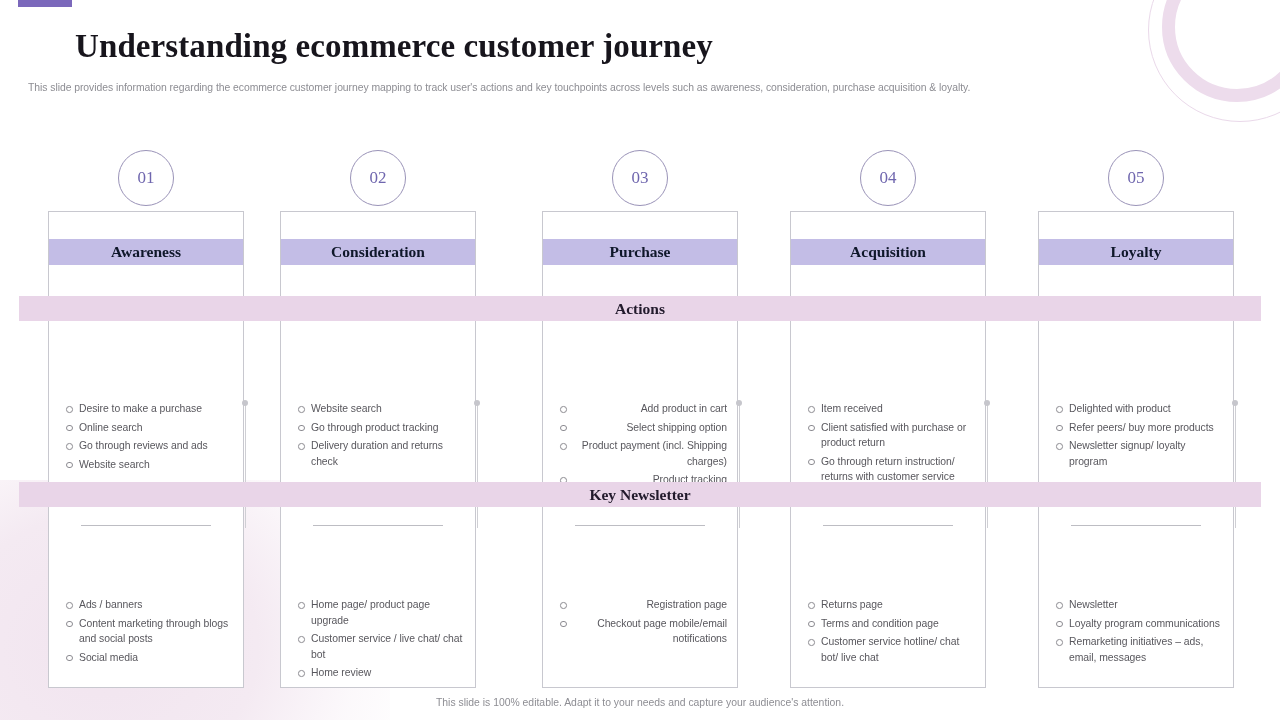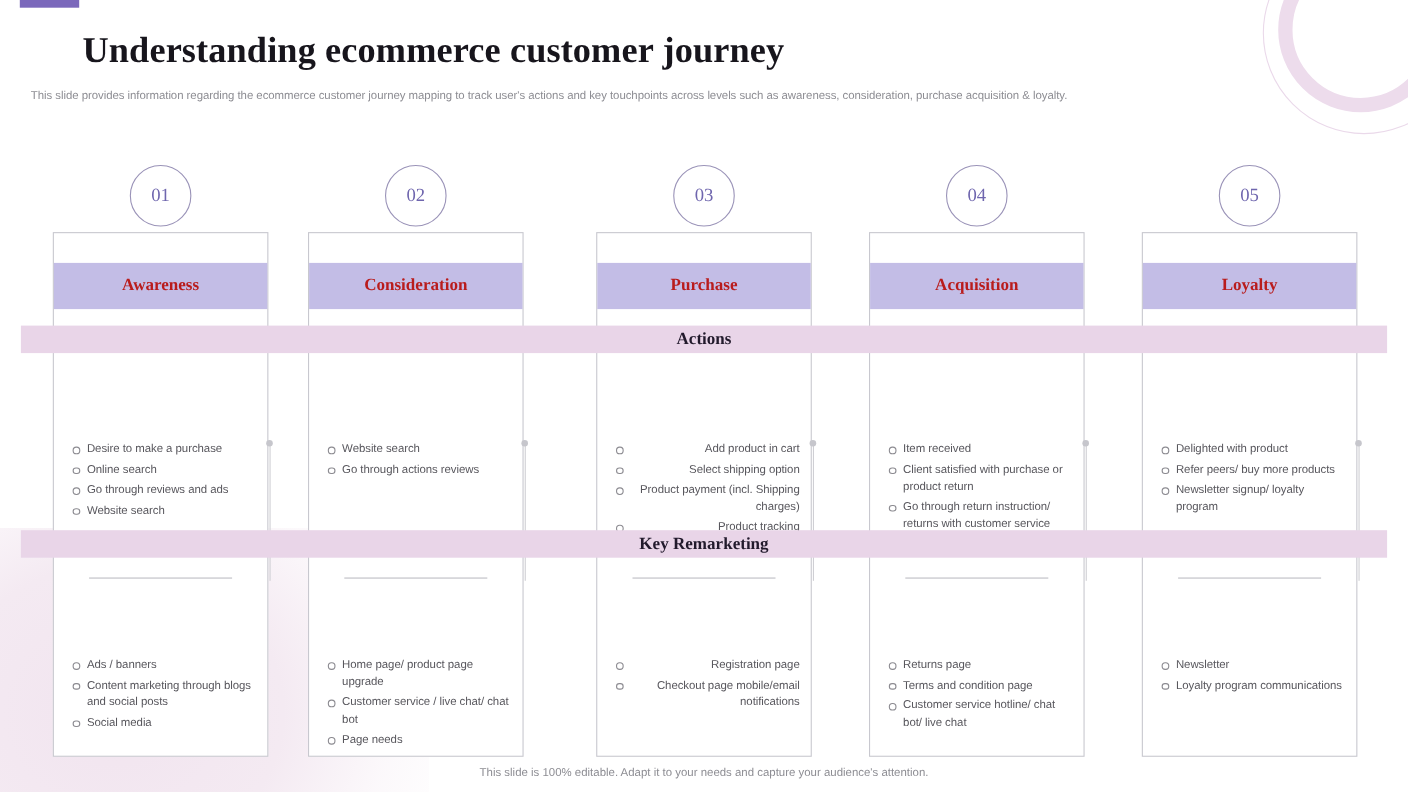--- a/index.html
+++ b/index.html
@@ -97,29 +97,29 @@
     height: 477px;
     border: 1px solid #c8c8cf;
     background: #ffffff;
     z-index: 1;
   }
 
   .card-head {
     position: absolute;
     top: 27px; left: 0;
     width: 100%;
-    height: 42px;
+    height: 26px;
     background: #c3bde6;
     display: flex;
     align-items: center;
     justify-content: center;
     font-family: "Liberation Serif", serif;
     font-weight: 700;
     font-size: 15.5px;
-    color: #b91c1c;
+    color: #0f172a;
   }
 
   
   .cell {
     position: absolute;
     left: 0;
     width: 100%;
     padding: 11px 10px 0 10px;
   }
   .cell-actions { top: 178px; height: 148px; }
@@ -241,29 +241,30 @@
         <div class="pin-dot"></div>
       </div>
     </div>
     <div class="col" style="left: 280px;">
       <div class="badge">02</div>
       <div class="card">
         <div class="card-head">Consideration</div>
         <div class="cell cell-actions">
           <ul class="bullets">
             <li>Website search</li>
-            <li>Go through  actions reviews</li>
+            <li>Go through  product tracking</li>
+            <li>Delivery  duration and returns check</li>
           </ul>
           <div class="cell-rule"></div>
         </div>
         <div class="cell cell-touch">
           <ul class="bullets">
             <li>Home page/ product page upgrade</li>
             <li>Customer service  / live chat/ chat bot</li>
-            <li>Page needs</li>
+            <li>Home review</li>
           </ul>
         </div>
       </div>
       <div class="pin" style="top: 250px;">
         <div class="pin-line"></div>
         <div class="pin-dot"></div>
       </div>
     </div>
     <div class="col" style="left: 542px; text-align: right;">
       <div class="badge">03</div>
@@ -324,26 +325,27 @@
             <li>Delighted with product</li>
             <li>Refer peers/ buy more products</li>
             <li>Newsletter signup/ loyalty program</li>
           </ul>
           <div class="cell-rule"></div>
         </div>
         <div class="cell cell-touch">
           <ul class="bullets">
             <li>Newsletter</li>
             <li>Loyalty program communications</li>
+            <li>Remarketing initiatives – ads, email, messages</li>
           </ul>
         </div>
       </div>
       <div class="pin" style="top: 250px;">
         <div class="pin-line"></div>
         <div class="pin-dot"></div>
       </div>
     </div>
   </div>
 
 <div class="band band-actions">Actions</div>
-<div class="band band-touch">Key Remarketing</div>
+<div class="band band-touch">Key Newsletter</div>
 
 <div class="footer">This slide is 100% editable. Adapt it to your needs and capture your audience's attention.</div>
 
 </body></html>

